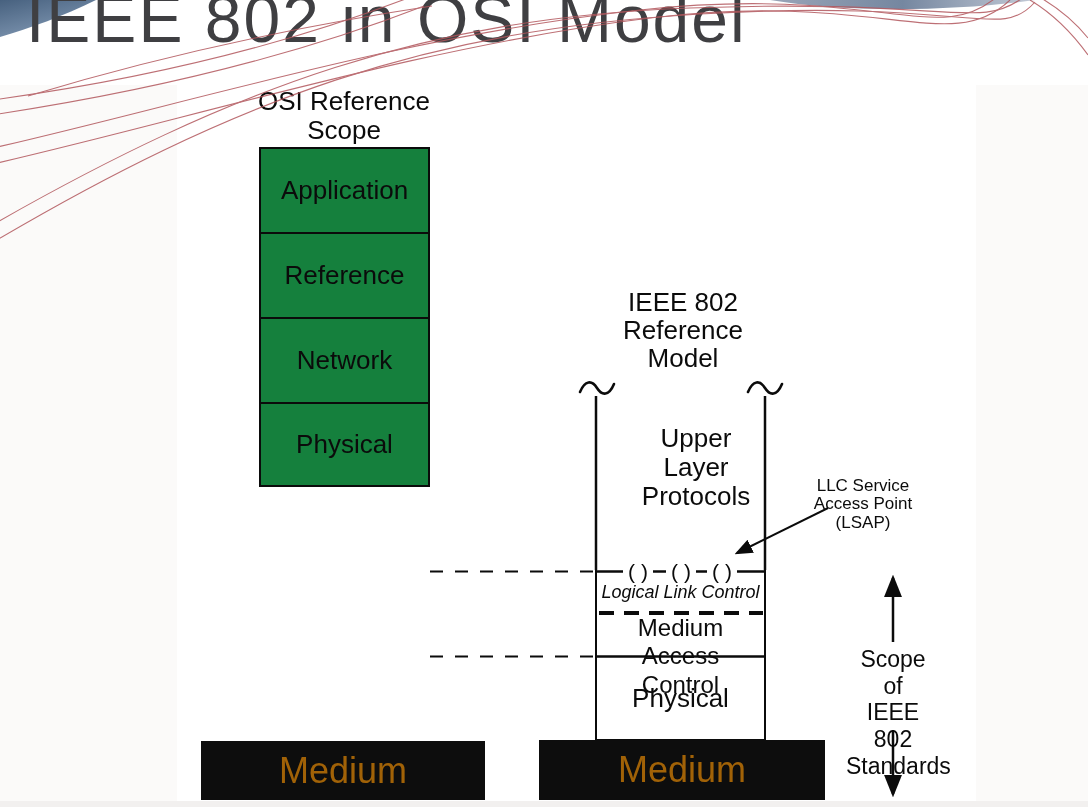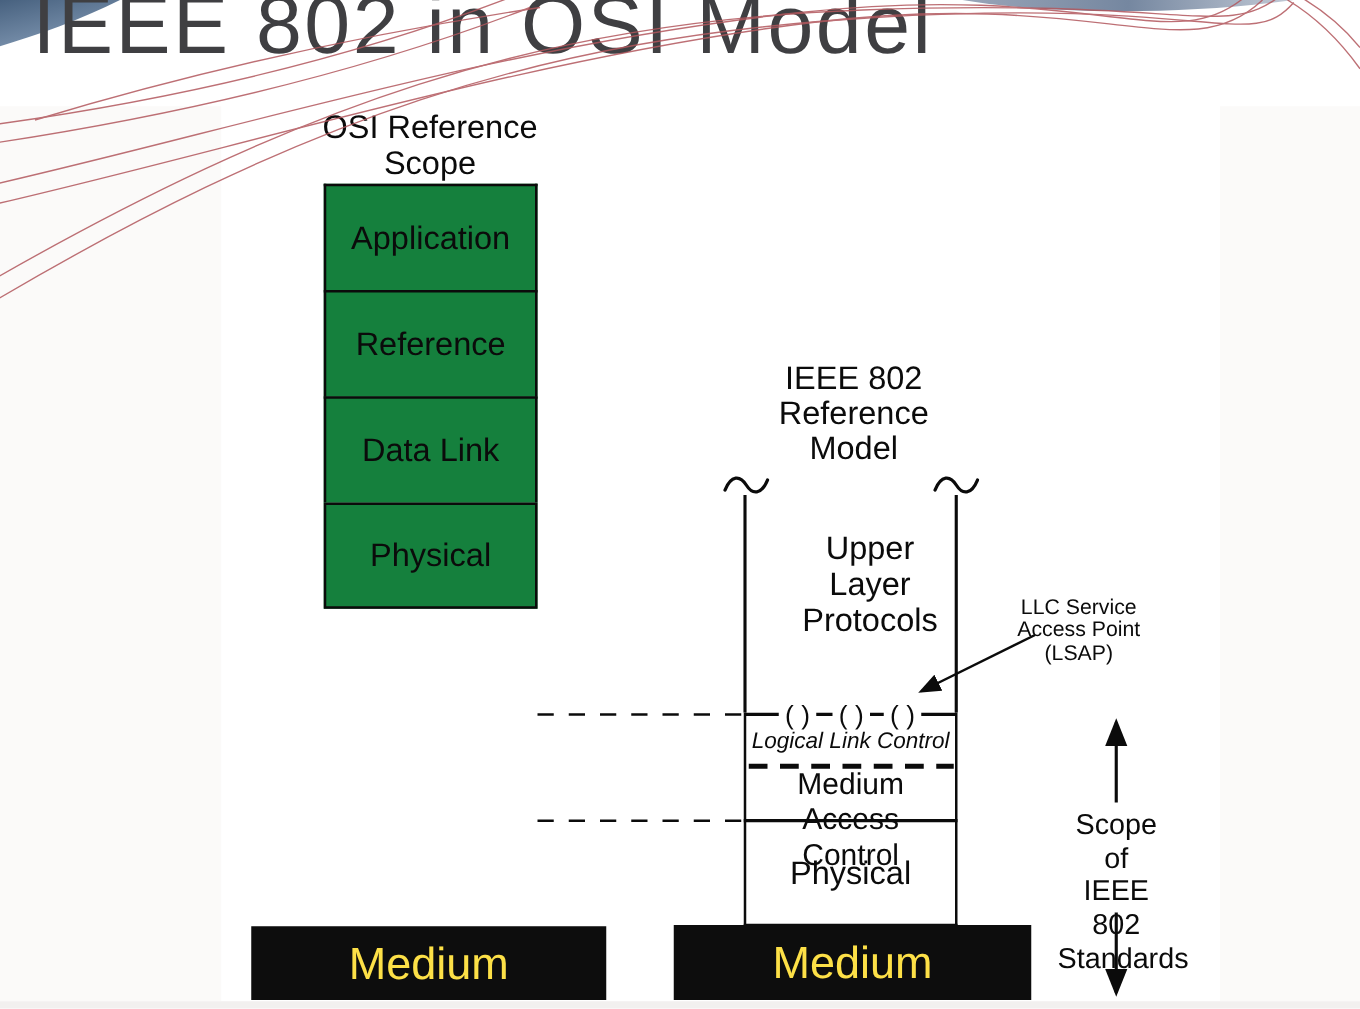--- a/index.html
+++ b/index.html
@@ -41,21 +41,21 @@
     left:595px;top:570px;width:171px;height:171px;box-sizing:border-box;
     border:2px solid #0b0b0b;border-top:none;background:transparent;z-index:1;
   }
   .ulp-label{left:630px;top:424px;width:132px;font-size:26px;line-height:1.12;z-index:2;}
   .llc-label{left:598px;top:572px;width:165px;height:40px;display:flex;align-items:center;justify-content:center;font-size:18px;z-index:2;font-style:italic;}
   .mac-label{left:598px;top:614px;width:165px;font-size:24px;line-height:1.18;z-index:2;}
   .phy-right-label{left:597px;top:657px;width:167px;height:82px;display:flex;align-items:center;justify-content:center;font-size:26px;z-index:2;}
 
   
   .medium-box{
-    background:#0d0d0d;color:#fde047;display:flex;align-items:center;justify-content:center;
+    background:#0d0d0d;color:#a16207;display:flex;align-items:center;justify-content:center;
     font-size:36px;z-index:2;
   }
   .medium-left{left:201px;top:741px;width:284px;height:59px;}
   .medium-right{left:539px;top:740px;width:286px;height:60px;}
 
   
   .lsap-label{left:809px;top:477px;width:108px;font-size:17px;line-height:1.08;z-index:2;}
   .scope-label{left:846px;top:646px;width:94px;font-size:23px;line-height:1.16;z-index:2;}
 
   svg{position:absolute;left:0;top:0;pointer-events:none;}
@@ -142,21 +142,21 @@
     <line x1="893" y1="642" x2="893" y2="578" stroke-width="2.5" marker-end="url(#ah)"></line>
     <line x1="893" y1="730" x2="893" y2="794" stroke-width="2.5" marker-end="url(#ah)"></line>
   </g>
 </svg>
 
 <div class="abs lbl osi-heading">OSI Reference
 Scope</div>
 <div class="abs osi-stack">
   <div class="layer-box">Application</div>
   <div class="layer-box">Reference</div>
-  <div class="layer-box">Data Link</div>
+  <div class="layer-box">Network</div>
   <div class="layer-box">Physical</div>
 </div>
 <div class="abs medium-box medium-left">Medium</div>
 
 <div class="abs lbl ieee-heading">IEEE 802
 Reference
 Model</div>
 <div class="abs lbl ulp-label">Upper
 Layer
 Protocols</div>

